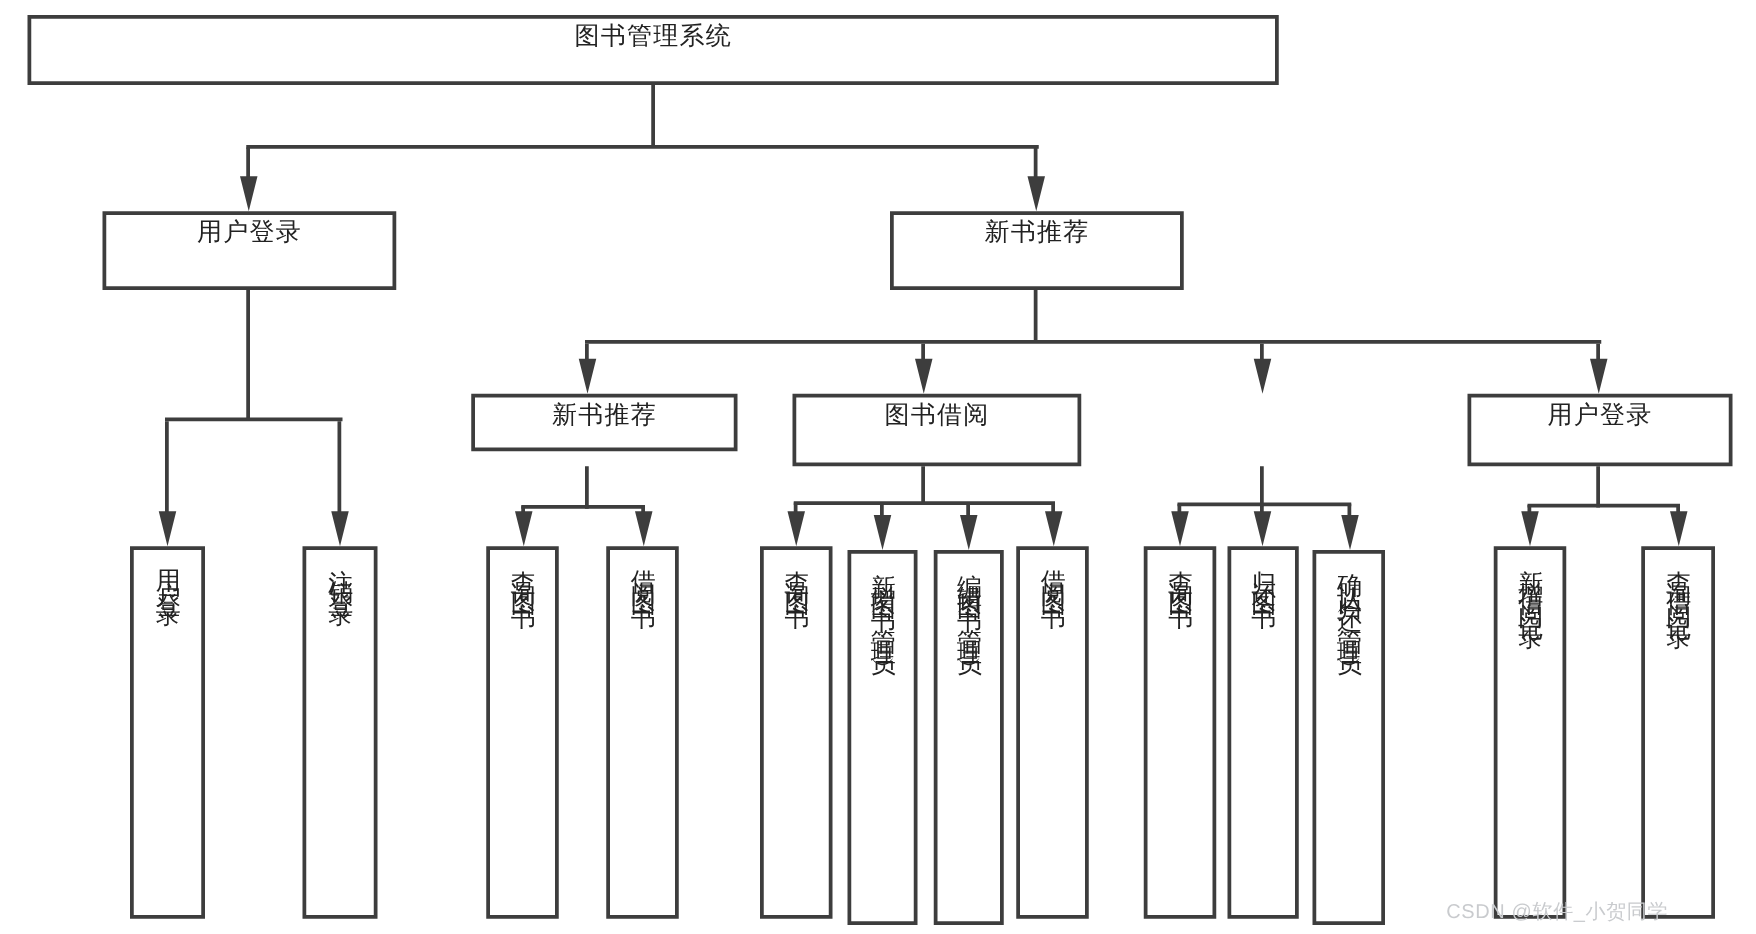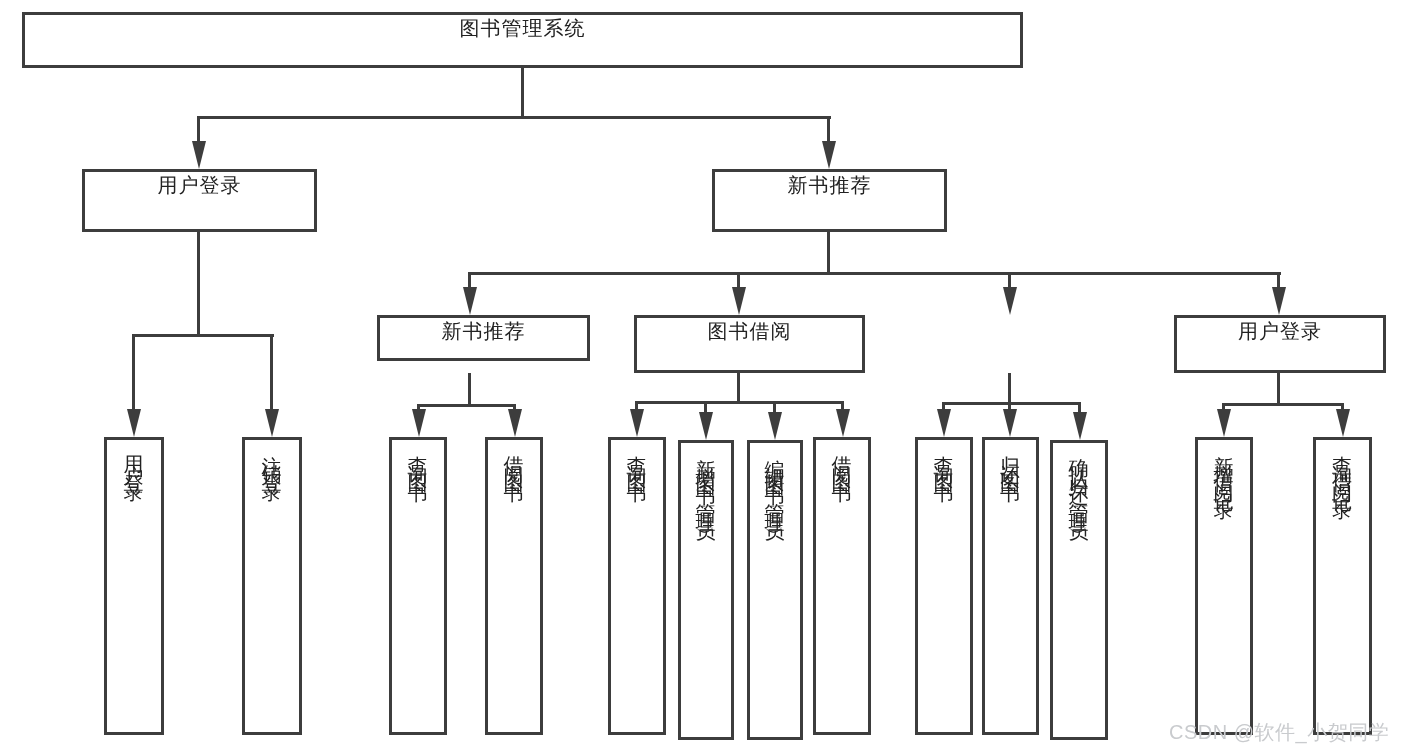--- a/index.html
+++ b/index.html
@@ -22,21 +22,21 @@
   .hline,.vline{position:absolute;background:#3d3d3d;}
   .hline{height:3px;}
   .vline{width:3px;}
   .arrow{
     position:absolute;width:0;height:0;
     border-left:7px solid transparent;border-right:7px solid transparent;
     border-top:28px solid #3d3d3d;
   }
   .watermark{
     position:absolute;left:1157px;top:719px;z-index:5;
-    color:#c9cbce;font-size:20px;letter-spacing:0.5px;white-space:nowrap;margin-left:12px;
+    color:#c9cbce;font-size:16px;letter-spacing:0.5px;white-space:nowrap;
   }
 </style>
 </head>
 <body>
 
 <div id="canvas">
 
   <div class="box" style="left:22px;top:12px;width:1001px;height:56px;">
     <span class="lbl">图书管理系统</span>
   </div>

